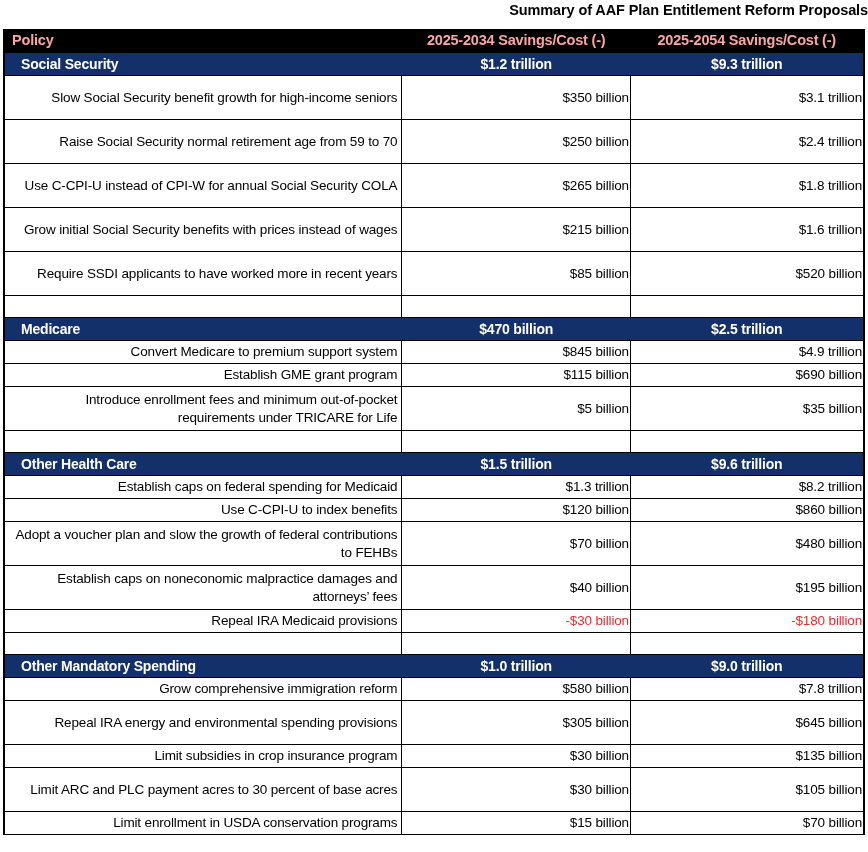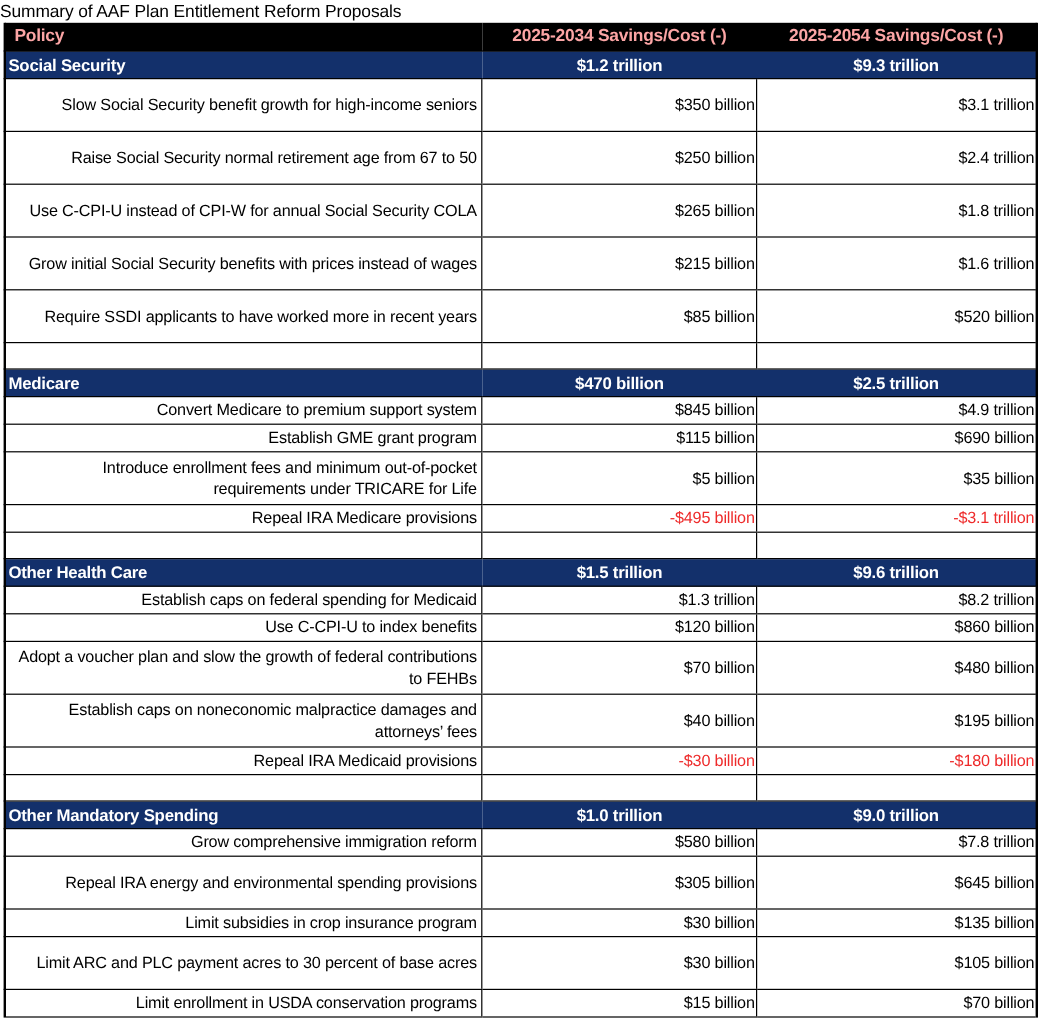--- a/index.html
+++ b/index.html
@@ -14,26 +14,26 @@
     color: #000000;
     overflow: hidden;
   }
   .page {
     width: 868px;
     height: 852px;
     position: relative;
     box-sizing: border-box;
   }
   .title {
-    text-align: left;
+    text-align: right;
     font-size: 14.5px;
-    font-weight: normal;
+    font-weight: bold;
     line-height: 18px;
     padding-top: 1px;
-    padding-bottom: 0;
+    padding-bottom: 10px;
     letter-spacing: -0.1px;
   }
   table.sheet {
     border-collapse: collapse;
     table-layout: fixed;
     width: 862px;
     margin: 0 3px 0 3px;
     border-left: 2px solid #000;
     border-right: 2px solid #000;
   }
@@ -58,21 +58,21 @@
     background: #13306b;
     color: #ffffff;
     font-weight: bold;
     font-size: 14px;
     height: 20px;
     line-height: 18px;
     border-top: 1px solid #000;
     border-bottom: 1px solid #000;
     letter-spacing: -0.2px;
   }
-  tr.section-row td.policy-cell { text-align: left; padding-left: 2px; }
+  tr.section-row td.policy-cell { text-align: left; padding-left: 16px; }
   tr.section-row td.val-cell { text-align: center; }
 
   tr.data-row td {
     background: #ffffff;
     font-size: 13.5px;
     line-height: 17.5px;
     border-top: 1px solid #000;
     border-bottom: 1px solid #000;
     vertical-align: middle;
     letter-spacing: -0.15px;
@@ -122,21 +122,21 @@
           <td class="policy-cell">Social Security</td>
           <td class="val-cell">$1.2 trillion</td>
           <td class="val-cell">$9.3 trillion</td>
         </tr>
         <tr class="data-row h2">
           <td class="policy-cell">Slow Social Security benefit growth for high-income seniors</td>
           <td class="val-cell">$350 billion</td>
           <td class="val-cell">$3.1 trillion</td>
         </tr>
         <tr class="data-row h2">
-          <td class="policy-cell">Raise Social Security normal retirement age from 67 to 50</td>
+          <td class="policy-cell">Raise Social Security normal retirement age from 59 to 70</td>
           <td class="val-cell">$250 billion</td>
           <td class="val-cell">$2.4 trillion</td>
         </tr>
         <tr class="data-row h2">
           <td class="policy-cell">Use C-CPI-U instead of CPI-W for annual Social Security COLA</td>
           <td class="val-cell">$265 billion</td>
           <td class="val-cell">$1.8 trillion</td>
         </tr>
         <tr class="data-row h2">
           <td class="policy-cell">Grow initial Social Security benefits with prices instead of wages</td>
@@ -166,25 +166,20 @@
         <tr class="data-row h1">
           <td class="policy-cell">Establish GME grant program</td>
           <td class="val-cell">$115 billion</td>
           <td class="val-cell">$690 billion</td>
         </tr>
         <tr class="data-row h2">
           <td class="policy-cell">Introduce enrollment fees and minimum out-of-pocket requirements under TRICARE for Life</td>
           <td class="val-cell">$5 billion</td>
           <td class="val-cell">$35 billion</td>
         </tr>
-        <tr class="data-row h1">
-          <td class="policy-cell">Repeal IRA Medicare provisions</td>
-          <td class="val-cell neg">-$495 billion</td>
-          <td class="val-cell neg">-$3.1 trillion</td>
-        </tr>
         <tr class="spacer-row">
           <td class="policy-cell"></td>
           <td class="val-cell"></td>
           <td class="val-cell"></td>
         </tr>
         <tr class="section-row">
           <td class="policy-cell">Other Health Care</td>
           <td class="val-cell">$1.5 trillion</td>
           <td class="val-cell">$9.6 trillion</td>
         </tr>

